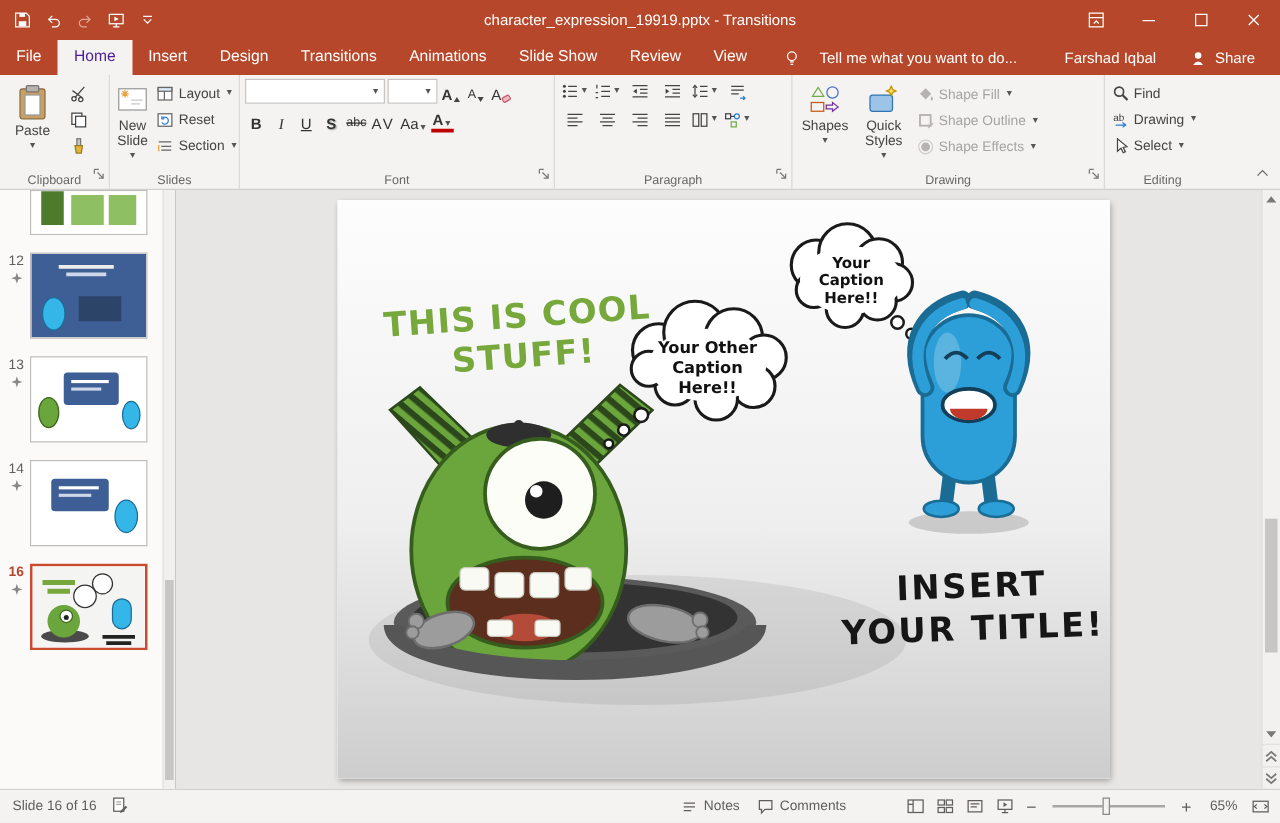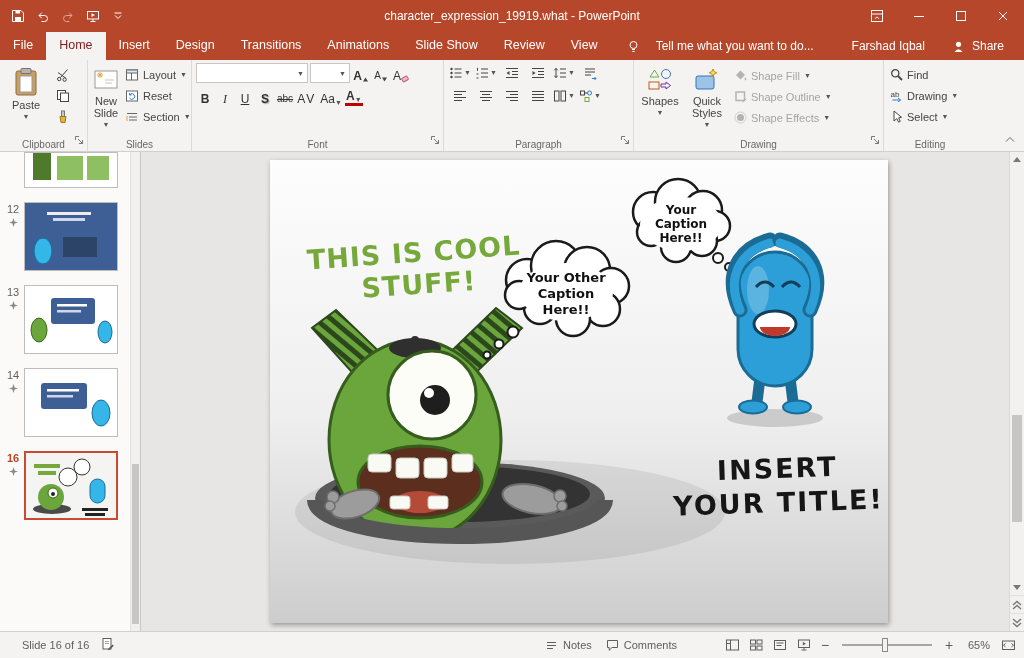--- a/index.html
+++ b/index.html
@@ -10,21 +10,21 @@
   .titlebar{flex:0 0 32px;background:#B7472A;display:flex;align-items:center;color:#fff;position:relative}
   .qat{display:flex;align-items:center;padding-left:6px;gap:1px}
   .qbtn{width:24px;height:26px;display:flex;align-items:center;justify-content:center}
   .title{position:absolute;left:200px;right:200px;text-align:center;font-size:12px;white-space:nowrap;overflow:hidden}
   .winbtns{margin-left:auto;display:flex;height:32px}
   .wbtn{width:42px;height:32px;display:flex;align-items:center;justify-content:center}
 
   
   .tabrow{flex:0 0 28px;background:#B7472A;display:flex;align-items:stretch;color:#fff;font-size:12.5px}
   .tab{padding:6px 13px 6px;cursor:default;white-space:nowrap}
-  .tab.active{background:#F4F3F2;color:#7f1d1d}
+  .tab.active{background:#F4F3F2;color:#4c1d95}
   .tellme{display:flex;align-items:center;gap:16px;margin-left:16px;font-size:12px;white-space:nowrap}
   .acct{margin-left:auto;display:flex;align-items:center;gap:18px;padding-right:10px;font-size:12px}
   .sharebtn{display:flex;align-items:center;gap:6px;padding:6px 10px}
 
   
   .ribbon{flex:0 0 92px;background:#F4F3F2;border-bottom:1px solid #D2D0CE;display:flex;position:relative;color:#444}
   .rgroup{position:relative;height:100%;padding:3px 4px 16px;display:flex;gap:3px;border-right:1px solid #DCDAD8}
   .glabel{position:absolute;bottom:1px;left:0;right:0;text-align:center;font-size:10px;color:#696764;white-space:nowrap}
   .launcher{position:absolute;bottom:2px;right:3px}
   .bigbtn{display:flex;flex-direction:column;align-items:center;width:44px;padding-top:4px;font-size:11px;line-height:12px;text-align:center;gap:2px}
@@ -69,21 +69,21 @@
   .vscroll{position:absolute;top:0;right:0;bottom:0;width:15px;background:#F2F1F0;border-left:1px solid #DBD9D7;display:flex;flex-direction:column}
   .varrow{flex:0 0 15px;display:flex;align-items:center;justify-content:center}
   .vtrack{flex:1;position:relative}
   .vthumb{position:absolute;left:2px;right:2px;top:60%;height:26%;background:#C8C6C4}
   .vnav{flex:0 0 18px;display:flex;align-items:center;justify-content:center;border-top:1px solid #E3E1DF}
   .triu{width:0;height:0;border-left:4px solid transparent;border-right:4px solid transparent;border-bottom:5px solid #7A7876}
   .trid{width:0;height:0;border-left:4px solid transparent;border-right:4px solid transparent;border-top:5px solid #7A7876}
 
   
   .status{flex:0 0 26px;background:#F4F3F2;border-top:1px solid #D2D0CE;display:flex;align-items:center;font-size:11px;color:#605E5C}
-  .sinfo{margin-left:22px;white-space:nowrap}
+  .sinfo{margin-left:10px;white-space:nowrap}
   .proof{margin-left:12px}
   .spacer{flex:1}
   .sitem{display:flex;align-items:center;gap:5px;padding:0 7px;height:26px}
   .viewbtn{width:24px;height:24px;display:flex;align-items:center;justify-content:center}
   .zoomline{width:90px;height:2px;background:#A8A6A4;position:relative;margin:0 8px}
   .zthumb{position:absolute;top:-6px;left:44%;width:6px;height:14px;background:#F4F3F2;border:1px solid #8A8886}
   .zpct{width:32px;text-align:right;margin-right:6px}
   .zbtn{width:18px;height:24px;display:flex;align-items:center;justify-content:center;font-size:14px;color:#605E5C}
 </style>
 </head>
@@ -119,21 +119,21 @@
             <path d="M7 10 v2 M4.5 12.5 h5" stroke="#fff"></path>
           </svg>
         </span>
       <span class="qbtn">
           <svg width="10" height="10">
             <path d="M1.5 2 h7" stroke="#fff"></path>
             <path d="M2 4.5 l3 3 3 -3" fill="none" stroke="#fff"></path>
           </svg>
         </span>
     </div>
-    <div class="title">character_expression_19919.what - PowerPoint</div>
+    <div class="title">character_expression_19919.pptx - Transitions</div>
     <div class="winbtns">
       <span class="wbtn">
           <svg width="14" height="14">
             <rect x="1.5" y="1.5" width="11" height="11" fill="none" stroke="#fff"></rect>
             <path d="M1.5 5 h11" stroke="#fff"></path>
             <path d="M5 9.8 l2 -2 2 2" fill="none" stroke="#fff"></path>
           </svg>
         </span>
       <span class="wbtn">
           <svg width="14" height="14">

